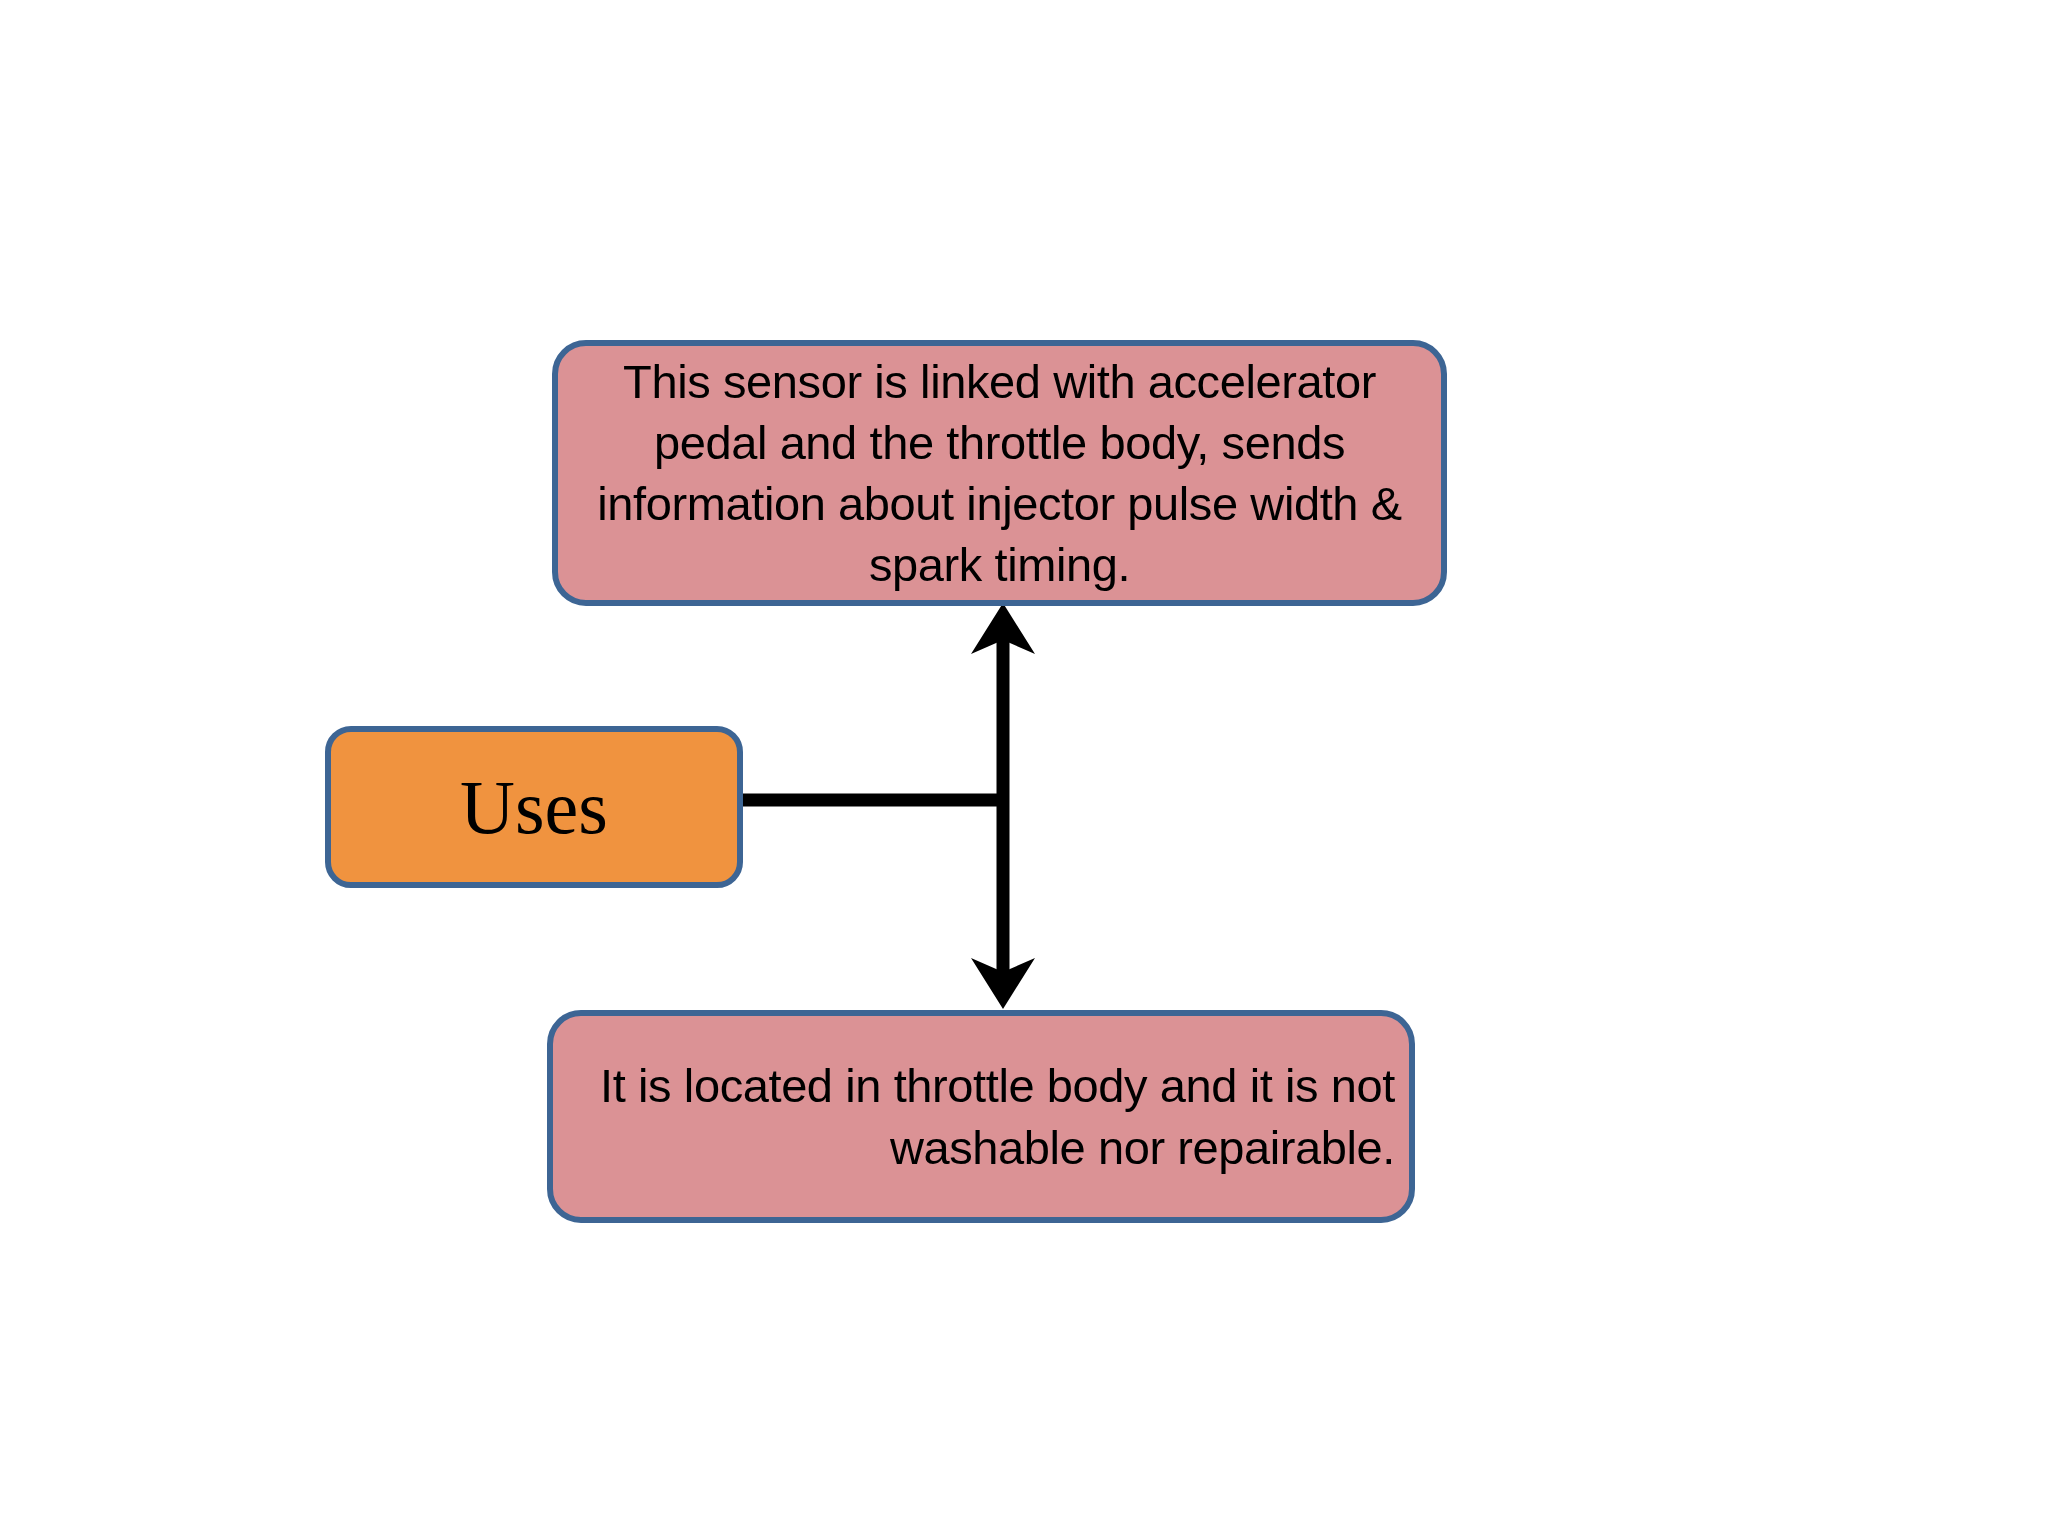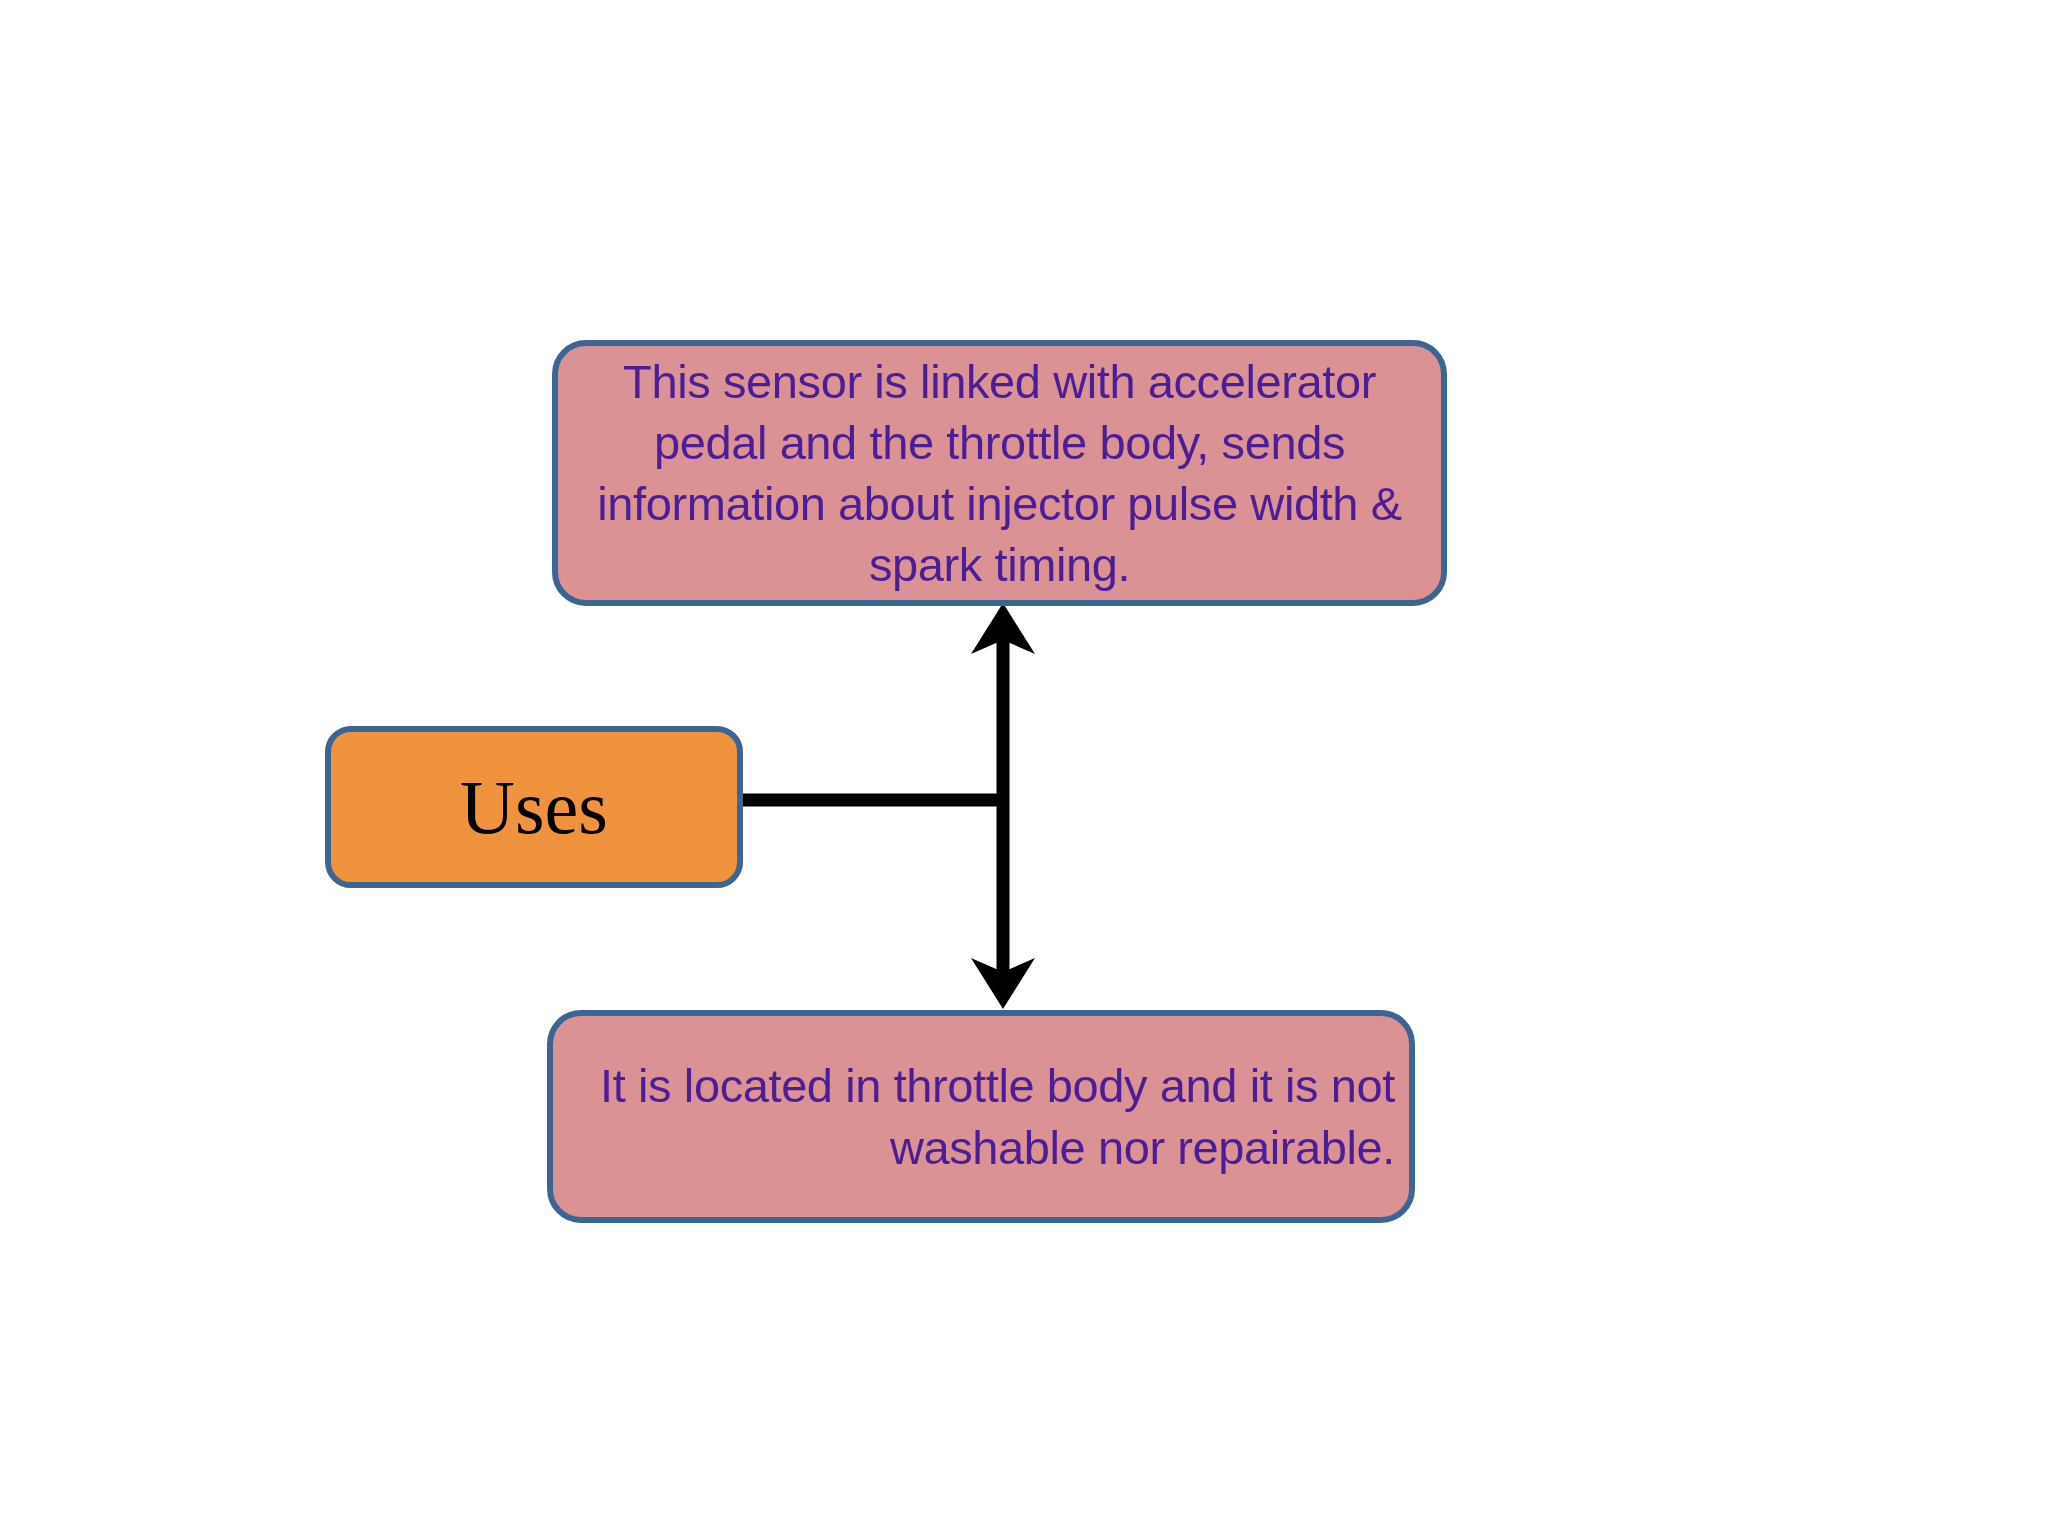--- a/index.html
+++ b/index.html
@@ -30,21 +30,21 @@
     align-items: center;
     justify-content: center;
     text-align: center;
   }
 
   .node-desc {
     background: #DB9295;
     border-color: #3D6594;
     border-width: 6px;
     border-radius: 34px;
-    color: #4c1d95;
+    color: #000000;
     font-family: "Liberation Sans", sans-serif;
     line-height: 1.30;
     letter-spacing: -0.4px;
     padding: 8px 14px;
   }
 
   
   #node-top {
     left: 552px;
     top: 340px;

